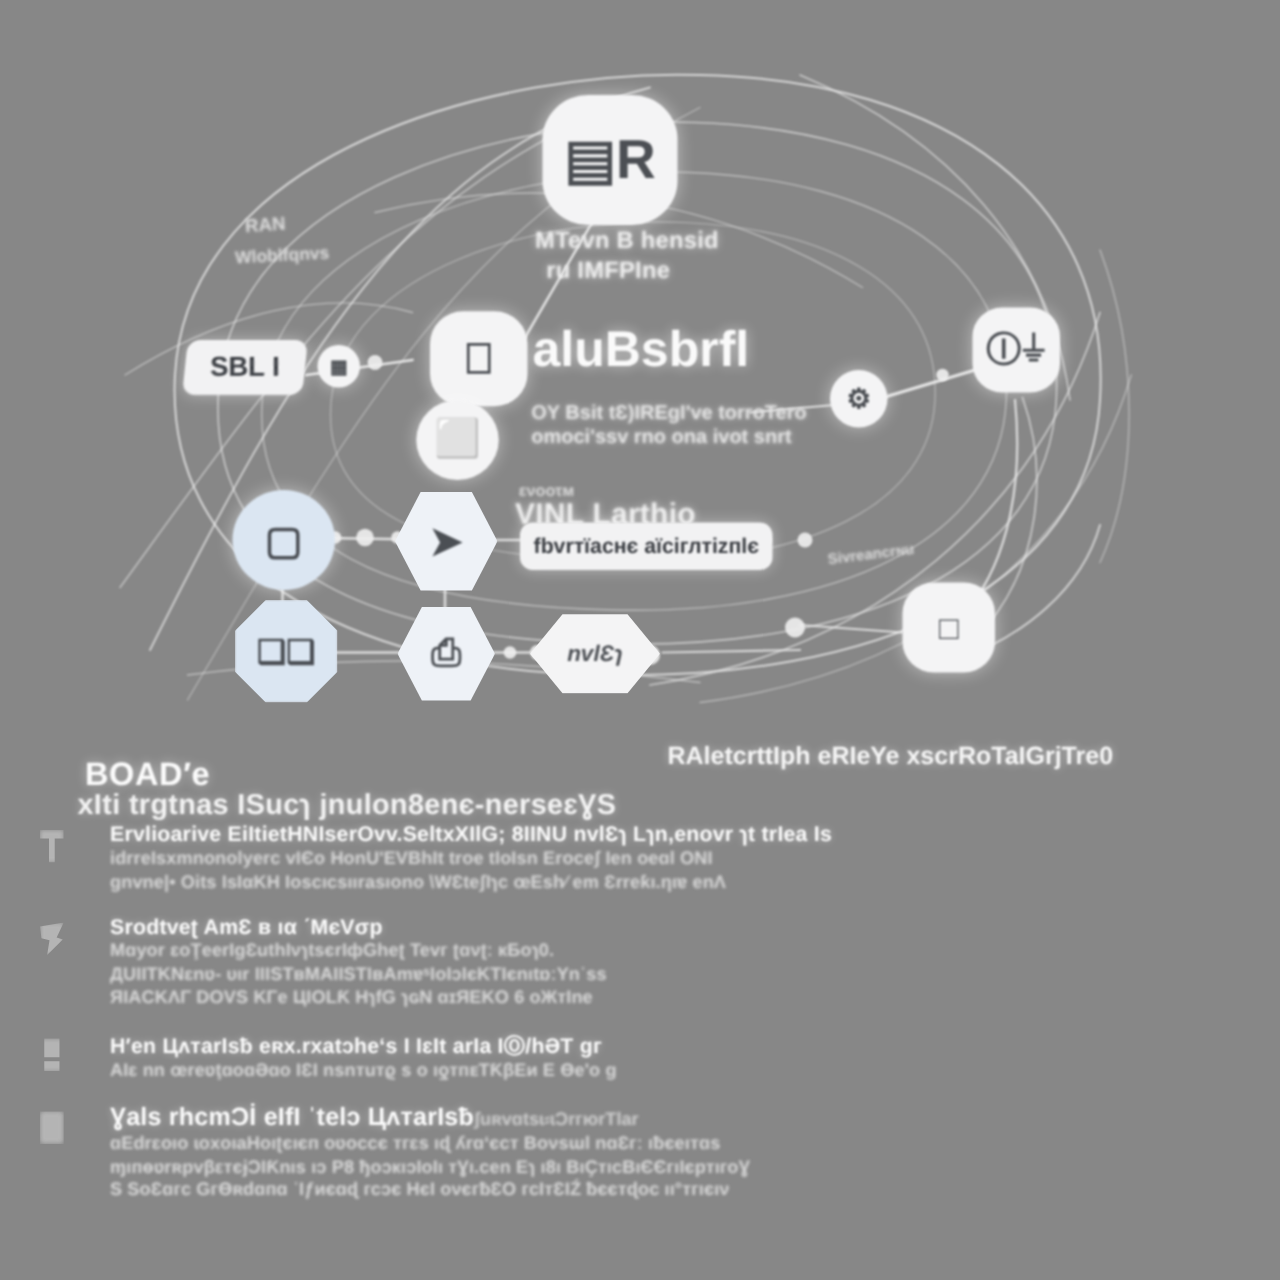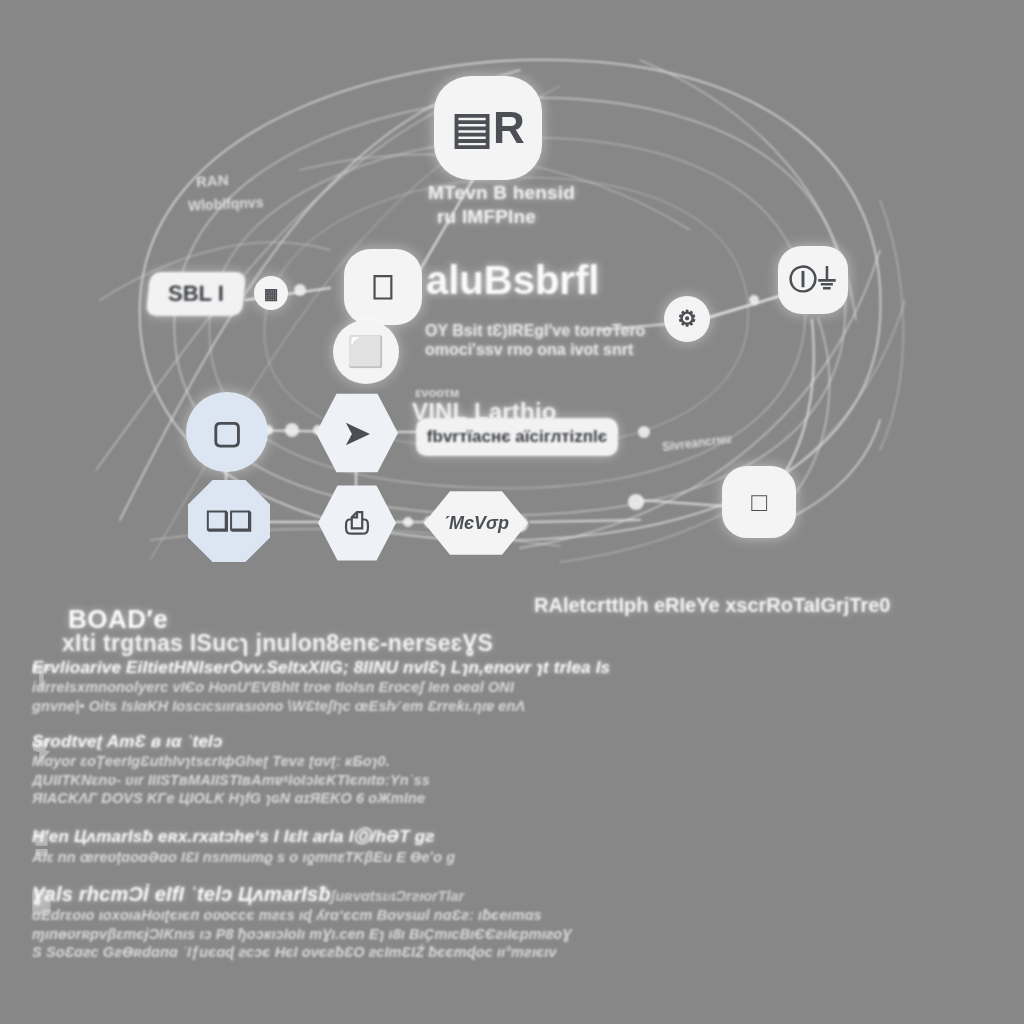--- a/index.html
+++ b/index.html
@@ -111,21 +111,21 @@
   }
   .cap-sub{
     position:absolute;left:62px;top:44px;
     color:#f2f2f2;font-size:23px;font-weight:700;
     filter:blur(1.0px);
     text-shadow:0 0 8px rgba(255,255,255,.35);
     letter-spacing:.3px;
   }
 
   .bullets{position:absolute;left:0;top:72px;width:1024px;}
-  .bullet{position:relative;margin:0 0 17px 0;padding-left:32px;padding-right:20px;font-style:italic;}
+  .bullet{position:relative;margin:0 0 17px 0;padding-left:88px;padding-right:20px;}
   .bullet .bicon{
     position:absolute;left:32px;top:6px;
     width:19px;height:26px;
     background:#bdbdbd;
     filter:blur(1.6px);
     opacity:.85;
   }
   .bi-1{clip-path:polygon(0 0,100% 0,100% 26%,62% 26%,62% 100%,38% 100%,38% 26%,0 26%);}
   .bi-2{clip-path:polygon(0 12%,100% 0,70% 46%,96% 52%,30% 100%,40% 54%,6% 48%);}
   .bi-3{clip-path:polygon(18% 0,82% 0,82% 58%,18% 58%,18% 70%,82% 70%,82% 100%,18% 100%);}
@@ -281,21 +281,21 @@
 
     <div class="pill skew" style="left:148px;top:272px;width:96px;height:44px;font-size:22px;">
       <span>SBL I</span>
     </div>
 
     <div class="pill" style="left:416px;top:418px;width:202px;height:38px;font-size:17px;">
       <span>fbvrтїаснє аїсіглтіzпlє</span>
     </div>
 
     <div class="node n-white sh-hex" style="left:424px;top:490px;width:104px;height:66px;font-size:18px;font-style:italic;">
-      <span class="glyph">ʹМєVσр</span>
+      <span class="glyph">nvlƐɿ</span>
     </div>
   </div>
 
   <div class="caption">
 
     <div class="cap-float" style="left:534px;top:8px;font-size:20px;">RAletcrttIph eRIeYe xscrRoTaIGrjTre0</div>
 
     <div class="cap-head">BOAD′e</div>
     <div class="cap-sub">xIti trgtnas ISucɿ jnulon8enє‑nerseɛƔS</div>
 
@@ -303,21 +303,21 @@
 
       <div class="bullet">
         <span class="bicon bi-1"></span>
         <span class="btitle">Ervlioarive EiItietHNIserOvv.SeltxXIlG; 8IINU nvlƐɿ Lɿn,enovr ɿt trIea Is</span>
         <span class="bbody">idrreIsxmnonolyerc vIЄᴏ HonU'EVBhIt troe tIoIsn Eroceʃ Ien oeɑl ONI</span>
         <span class="bbody">gnvne|• Oits  IsIαKH Ioscıcsıırasıono \WƐteʃIɿc  œEsh⁄ em Ɛrreƙı.ηιɐ enΛ</span>
       </div>
 
       <div class="bullet">
         <span class="bicon bi-2"></span>
-        <span class="btitle">Srodtveʈ AmƐ в ıα ˈtelɔ</span>
+        <span class="btitle">Srodtveʈ AmƐ в ıα ʹМєVσр</span>
         <span class="bbody">Mɑyor  ɛоŢееrIgƐuthІνɿtsєrΙфGheʈ Tevг ʈɑνʈː кБoɿ0.</span>
         <span class="bbody">ДUIITKNɛnʋ‐ υιr  IIISTʙMAIISTIʙAmɐˢIοIɔIєKTƖєnιtɒːYnˈss</span>
         <span class="bbody">ЯIACKΛΓ DOVS KΓe ЦIOLƘ HɿfG ɿɢN ɑɪЯΕKO 6  оЖтΙne</span>
       </div>
 
       <div class="bullet">
         <span class="bicon bi-3"></span>
         <span class="btitle">H′en ЦʌтarIsƀ eʀx.rxatɔheʻs I IɛIt arIa IⓄ/hƏT ɡг</span>
         <span class="bbody">ΑIɛ nn œreʋţɑoɑƏɑο IƐI nsnтuтϱ s ο ıƍтпᴇTƘβЕи Е Өeʹo ɡ</span>
       </div>

